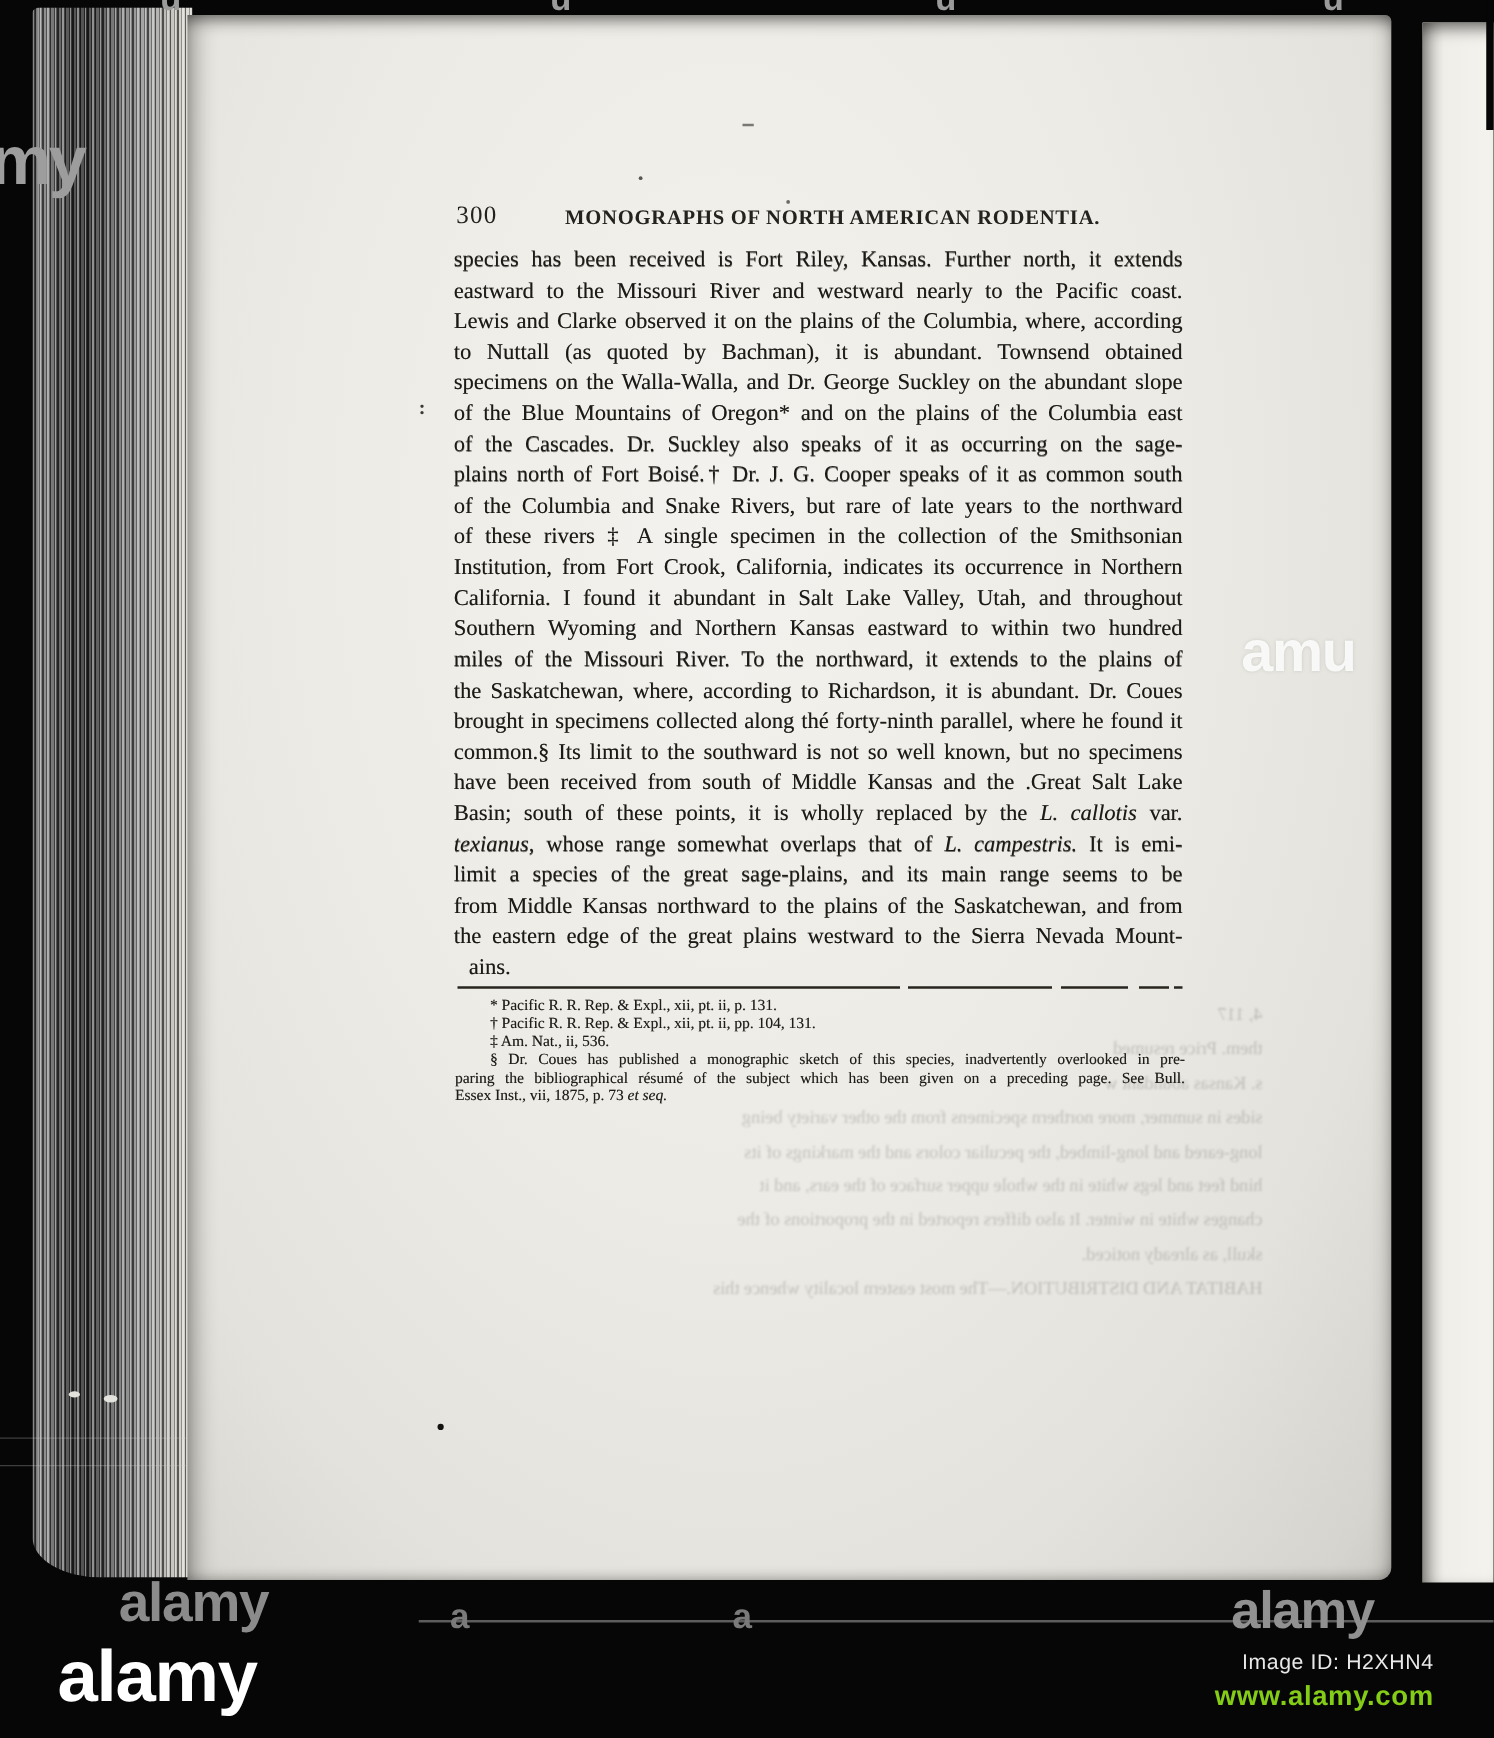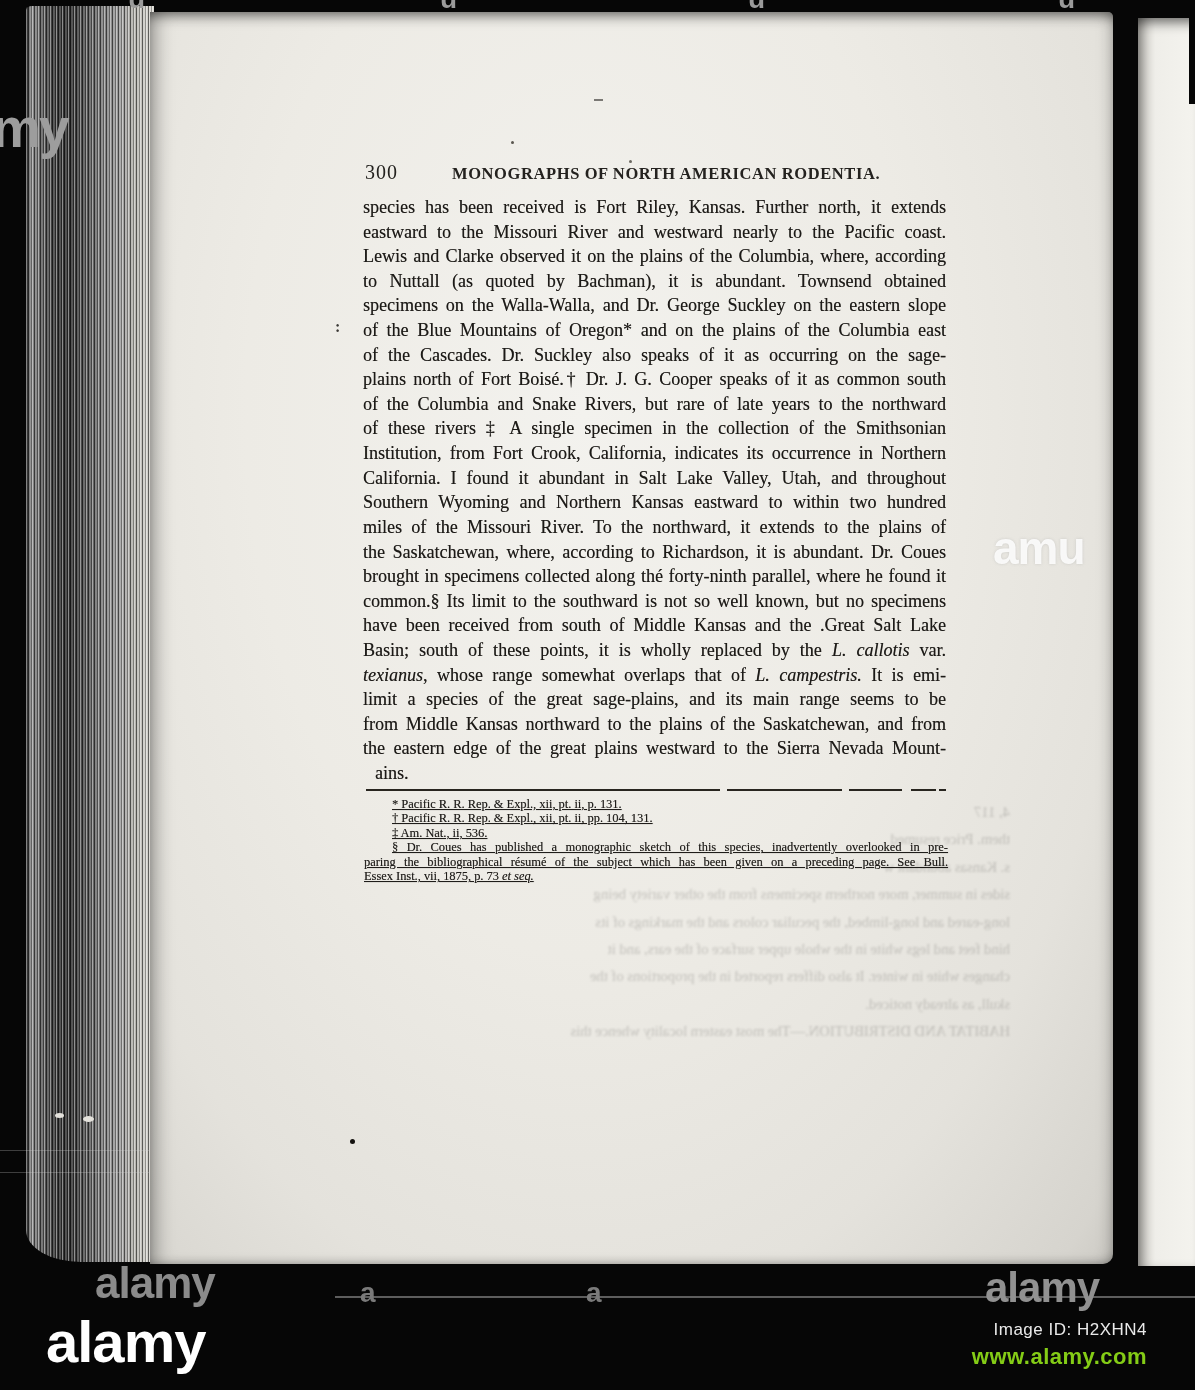--- a/index.html
+++ b/index.html
@@ -54,39 +54,39 @@
   
   .rule{
     position:absolute;left:366px;top:789px;width:580px;height:2px;z-index:4;
     background:linear-gradient(90deg,#28251f 0 61%,transparent 61% 62.2%,#28251f 62.2% 82%,transparent 82% 83.2%,#28251f 83.2% 92.5%,transparent 92.5% 94%,#28251f 94% 98.2%,transparent 98.2% 98.8%,#28251f 98.8% 100%);
   }
   .footnotes{
     position:absolute;left:364px;top:797px;width:584px;z-index:4;
     font-size:12.4px;line-height:14.45px;color:#1f1d1a;
     text-shadow:.15px .15px .3px rgba(25,22,18,.5);
   }
-  .fn-line{height:14.45px;text-decoration:underline;}
+  .fn-line{height:14.45px;}
   .fn-line.fn-indent{text-indent:28px;}
   .fn-line.fn-just{text-align:justify;text-align-last:justify;}
   
   .ghost{
     position:absolute;left:345px;top:799px;width:665px;z-index:3;
     font-size:14.6px;line-height:27.4px;color:#6e6c68;opacity:.33;
     transform:scaleX(-1);filter:blur(1.05px);
   }
   .ghost-line{height:27.4px;white-space:nowrap;overflow:hidden;}
   
   .speck{position:absolute;border-radius:50%;z-index:4;}
   .dash{position:absolute;z-index:4;background:#7a7874;}
   
   .wm{font-family:"Liberation Sans",sans-serif;font-weight:bold;position:absolute;}
   .wm-tip{top:0;height:9px;overflow:hidden;z-index:3;}
   .wm-tip span{display:block;margin-top:-17px;font:bold 28px "Liberation Sans",sans-serif;color:#9b9b9b;letter-spacing:2px;}
   .wm-left{left:-8px;top:96px;font-size:55px;color:#9d9d9d;letter-spacing:-2px;z-index:3;}
-  .wm-right-tile{left:993px;top:494px;font-size:46px;color:rgba(255,255,255,.85);text-shadow:0 0 3px rgba(170,170,170,.45);z-index:3;letter-spacing:-1px;margin-top:27px;}
+  .wm-right-tile{left:993px;top:494px;font-size:46px;color:rgba(255,255,255,.85);text-shadow:0 0 3px rgba(170,170,170,.45);z-index:3;letter-spacing:-1px;}
   .wm-bottom-left{left:95px;top:1258px;font-size:44px;color:#8b8b8b;letter-spacing:-1px;z-index:4;}
   .wm-bottom-right{left:985px;top:1264px;font-size:42px;color:#919191;letter-spacing:-1px;z-index:4;}
   .wm-row-a{top:1277px;font-size:28px;color:#7a7a7a;z-index:4;}
   .wm-line{position:absolute;left:335px;top:1296px;width:860px;height:2px;background:#5d5d5d;z-index:3;}
   
   .logo{
     position:absolute;left:46px;top:1308px;z-index:6;
     font:bold 58px "Liberation Sans",sans-serif;color:#ffffff;letter-spacing:-1px;
   }
   .image-id{
@@ -125,21 +125,21 @@
     <div class="ghost-line"><span>changes white in winter. It also differs reported in the proportions of the</span></div>
     <div class="ghost-line"><span>skull, as already noticed.</span></div>
     <div class="ghost-line"><span>HABITAT AND DISTRIBUTION.—The most eastern locality whence this</span></div>
   </div>
 
 <div class="bodytext" id="body-lines">
     <div class="body-line"><span>species has been received is Fort Riley, Kansas.  Further north, it extends</span></div>
     <div class="body-line"><span>eastward to the Missouri River and westward nearly to the Pacific coast.</span></div>
     <div class="body-line"><span>Lewis and Clarke observed it on the plains of the Columbia, where, according</span></div>
     <div class="body-line"><span>to Nuttall (as quoted by Bachman), it is abundant.  Townsend obtained</span></div>
-    <div class="body-line"><span>specimens on the Walla-Walla, and Dr. George Suckley on the eastern slope</span></div>
+    <div class="body-line"><span>specimens on the Walla-Walla, and Dr. George Suckley on the abundant slope</span></div>
     <div class="body-line"><span>of the Blue Mountains of Oregon* and on the plains of the Columbia east</span></div>
     <div class="body-line"><span>of the Cascades.  Dr. Suckley also speaks of it as occurring on the sage-</span></div>
     <div class="body-line"><span>plains north of Fort Boisé.†  Dr. J. G. Cooper speaks of it as common south</span></div>
     <div class="body-line"><span>of the Columbia and Snake Rivers, but rare of late years to the northward</span></div>
     <div class="body-line"><span>of these rivers ‡  A single specimen in the collection of the Smithsonian</span></div>
     <div class="body-line"><span>Institution, from Fort Crook, California, indicates its occurrence in Northern</span></div>
     <div class="body-line"><span>California.  I found it abundant in Salt Lake Valley, Utah, and throughout</span></div>
     <div class="body-line"><span>Southern Wyoming and Northern Kansas eastward to within two hundred</span></div>
     <div class="body-line"><span>miles of the Missouri River.  To the northward, it extends to the plains of</span></div>
     <div class="body-line"><span>the Saskatchewan, where, according to Richardson, it is abundant.  Dr. Coues</span></div>

